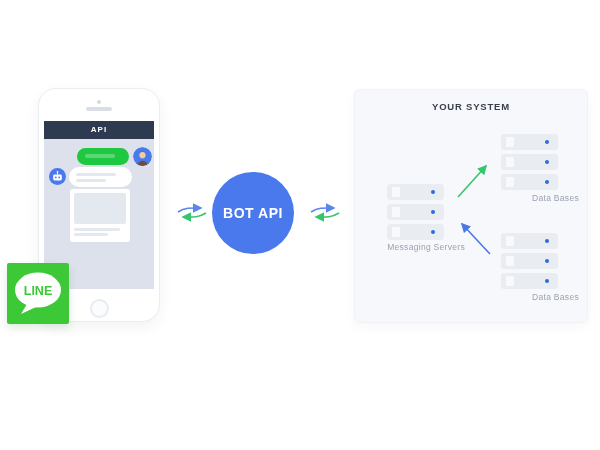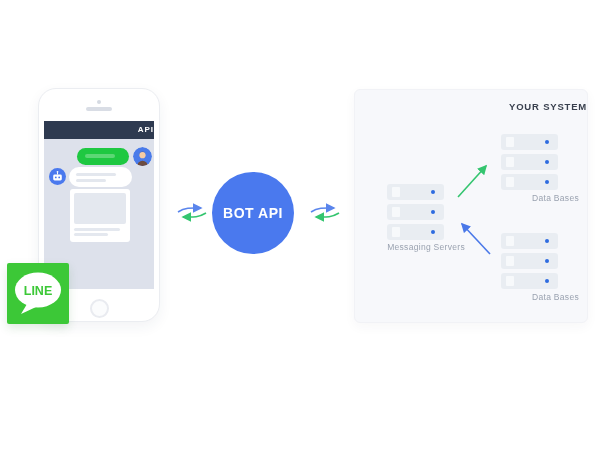--- a/index.html
+++ b/index.html
@@ -12,21 +12,21 @@
   *{box-sizing:border-box;}
   body{margin:0;background:#fff;font-family:"Liberation Sans",sans-serif;}
   .canvas{position:relative;width:600px;height:450px;background:#fff;overflow:hidden;}
 
   
   .phone{position:absolute;left:38px;top:88px;width:122px;height:234px;background:#fff;
          border:1px solid #EBEDF1;border-radius:18px;box-shadow:0 5px 14px rgba(40,50,80,.06);}
   .camera-dot{position:absolute;left:58px;top:11px;width:4px;height:4px;border-radius:50%;background:#D5DAE2;}
   .speaker{position:absolute;left:47px;top:18px;width:26px;height:4px;border-radius:2px;background:#D9DDE5;}
   .phone-header{position:absolute;left:5px;top:32px;width:110px;height:18px;background:var(--header-navy);
-                color:#fff;font-size:8px;font-weight:bold;letter-spacing:1px;text-align:right;line-height:18px;}
+                color:#fff;font-size:8px;font-weight:bold;letter-spacing:1px;text-align:center;line-height:18px;}
   .chat{position:absolute;left:5px;top:50px;width:110px;height:150px;background:var(--chat-bg);}
   .bubble-green{position:absolute;left:33px;top:9px;width:52px;height:17px;border-radius:9px;background:var(--bubble-green);}
   .bubble-green-line{position:absolute;left:8px;top:6px;width:30px;height:4px;border-radius:2px;background:rgba(255,255,255,.28);}
   .avatar{position:absolute;left:89px;top:8px;width:19px;height:19px;border-radius:50%;overflow:hidden;}
   .bot-avatar{position:absolute;left:5px;top:29px;width:17px;height:17px;border-radius:50%;background:var(--bot-blue);overflow:hidden;}
   .bubble-white{position:absolute;left:25px;top:28px;width:63px;height:20px;border-radius:10px;background:#fff;}
   .bw-line1{position:absolute;left:7px;top:6px;width:40px;height:3px;border-radius:1.5px;background:#E3E7EE;}
   .bw-line2{position:absolute;left:7px;top:12px;width:30px;height:3px;border-radius:1.5px;background:#E3E7EE;}
   .chat-card{position:absolute;left:26px;top:50px;width:60px;height:53px;border-radius:3px;background:#fff;}
   .card-image{position:absolute;left:4px;top:4px;width:52px;height:31px;border-radius:2px;background:var(--card-line);}
@@ -40,21 +40,21 @@
              background:var(--line-green);z-index:5;box-shadow:0 4px 10px rgba(40,120,40,.15);}
 
   
   .bot-circle{position:absolute;left:212px;top:172px;width:82px;height:82px;border-radius:50%;
               background:var(--bot-blue);display:flex;align-items:center;justify-content:center;}
   .bot-circle span{color:#ffffff;font-size:14px;font-weight:bold;letter-spacing:.5px;}
 
   
   .panel{position:absolute;left:354px;top:89px;width:234px;height:234px;background:var(--panel-bg);
          border:1px solid #F1F2F6;border-radius:6px;box-shadow:0 4px 12px rgba(40,50,80,.04);}
-  .panel-title{position:absolute;left:0;top:11px;width:100%;text-align:right;color:var(--title-dark);
+  .panel-title{position:absolute;left:0;top:11px;width:100%;text-align:center;color:var(--title-dark);
                font-size:9.5px;font-weight:bold;letter-spacing:.8px;}
   .stack{position:absolute;display:flex;flex-direction:column;gap:4px;}
   .stack-messaging{left:32px;top:94px;}
   .stack-db-top{left:146px;top:44px;}
   .stack-db-bottom{left:146px;top:143px;}
   .server{position:relative;width:57px;height:16px;border-radius:3px;background:var(--server-fill);}
   .server-slot{position:absolute;left:5px;top:3px;width:8px;height:10px;border-radius:1px;background:var(--server-slot);}
   .server-dot{position:absolute;right:9px;top:6px;width:4px;height:4px;border-radius:50%;background:var(--server-dot);}
   .stack-label{position:absolute;width:100px;text-align:right;color:var(--label-gray);font-size:8.5px;letter-spacing:.3px;}
   .label-messaging{left:10px;top:152px;}

